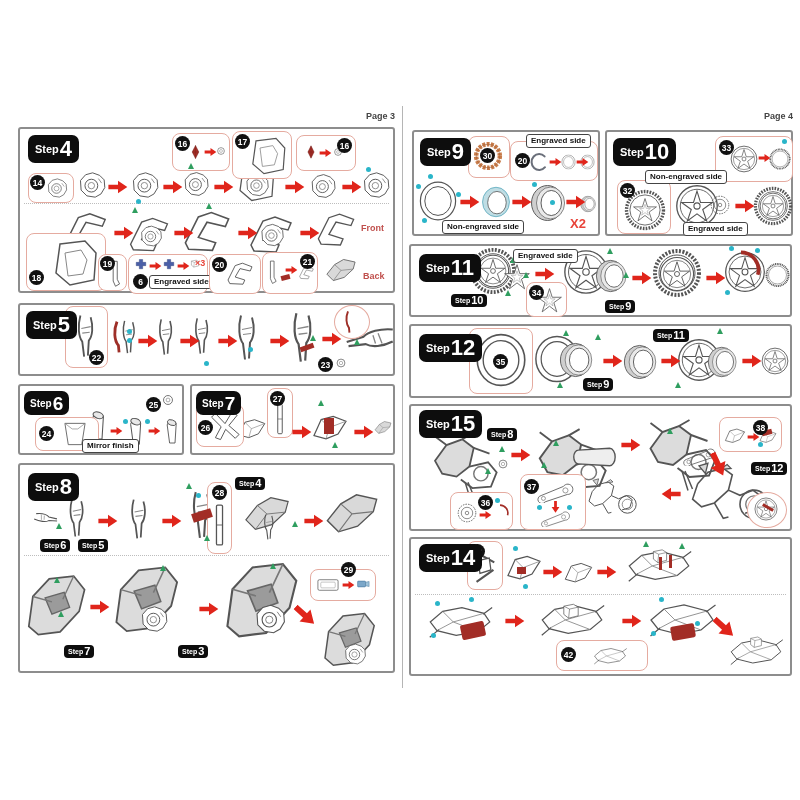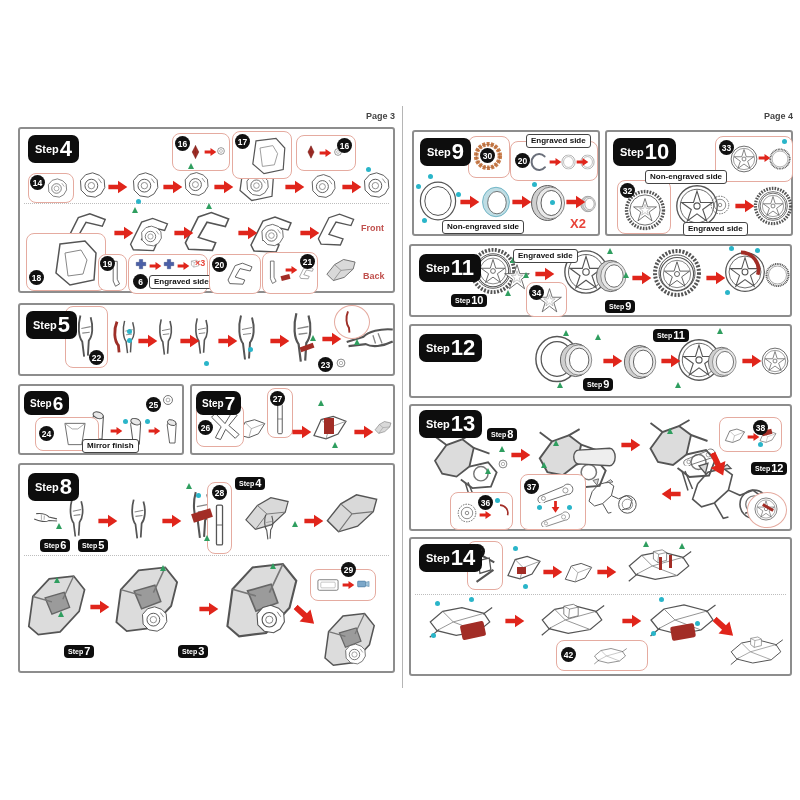--- a/index.html
+++ b/index.html
@@ -1079,20 +1079,28 @@
           <use href="#s-tire"></use>
         </svg>
       </div>
   </section>
 
   <section class="panel" style="left:409px;top:324px;width:383px;height:74px">
     <div class="hd" style="left:8px;top:8px">
         <span class="w">Step</span>
         <span class="n">12</span>
       </div>
+    <div class="callout" style="left:58px;top:2px;width:62px;height:64px">
+      <div class="draw" style="left:4px;top:3px;width:54px;height:56px">
+          <svg viewBox="0 0 100 100">
+            <use href="#s-ring"></use>
+          </svg>
+        </div>
+      <div class="badge" style="left:23px;top:25px">35</div>
+    </div>
     <div class="draw" style="left:122px;top:6px;width:48px;height:54px">
         <svg viewBox="0 0 100 100">
           <use href="#s-ring"></use>
         </svg>
       </div>
     <div class="draw" style="left:148px;top:10px;width:36px;height:48px">
         <svg viewBox="0 0 100 100">
           <use href="#s-ring3d"></use>
         </svg>
       </div>
@@ -1143,21 +1151,21 @@
     <div class="draw" style="left:350px;top:12px;width:28px;height:46px">
         <svg viewBox="0 0 100 100">
           <use href="#s-wheel"></use>
         </svg>
       </div>
   </section>
 
   <section class="panel" style="left:409px;top:404px;width:383px;height:127px">
     <div class="hd" style="left:8px;top:4px">
         <span class="w">Step</span>
-        <span class="n">13</span>
+        <span class="n">15</span>
       </div>
     <div class="draw" style="left:14px;top:26px;width:86px;height:72px">
         <svg viewBox="0 0 120 100">
           <use href="#s-chassis"></use>
         </svg>
       </div>
     <div class="ref" style="left:76px;top:22px">
         <span class="w">Step</span>
         <span class="n">8</span>
       </div>

